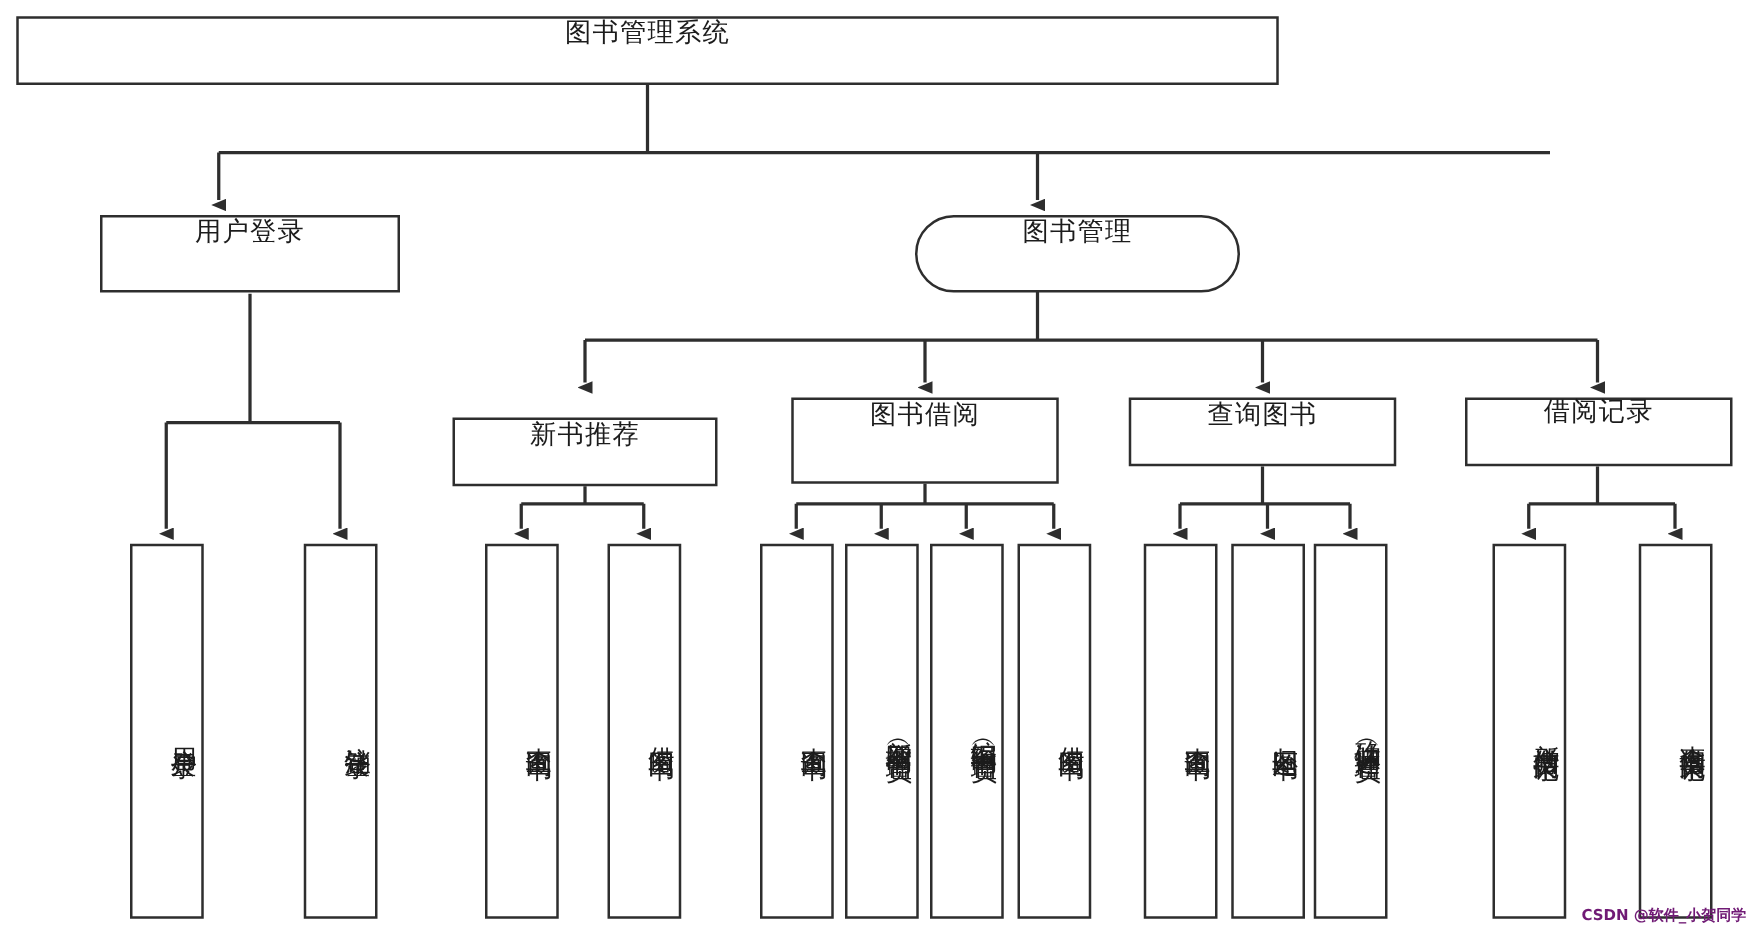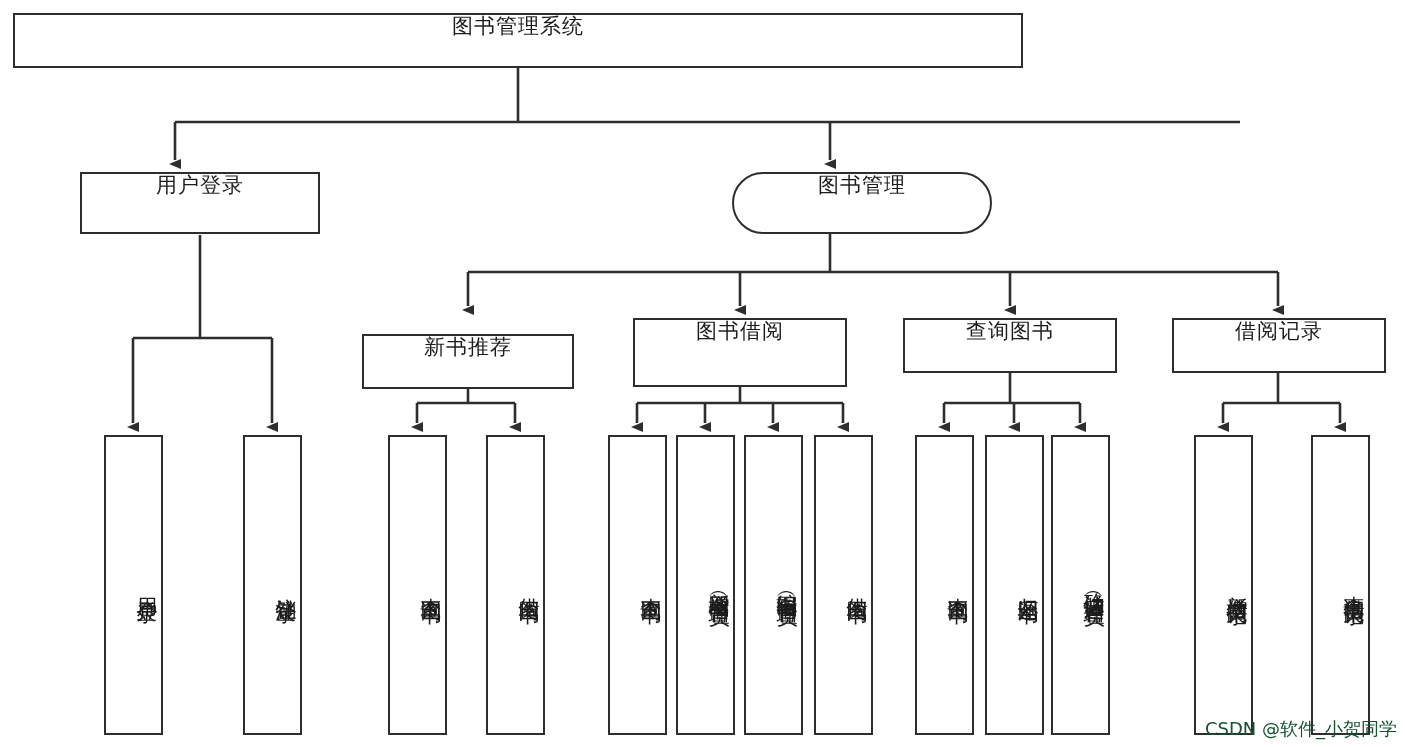--- a/index.html
+++ b/index.html
@@ -53,24 +53,25 @@
     writing-mode: vertical-rl;
     text-orientation: upright;
     display: block;
     white-space: nowrap;
     max-height: 100%;
   }
   #watermark {
     position: absolute;
     right: 8px;
     bottom: 6px;
-    font-size: 18px;
-    color: #14532d;
+    font-size: 12px;
+    color: #701a75;
     white-space: nowrap;
     font-family: "DejaVu Sans", "Liberation Sans", sans-serif;
+    font-weight: bold;
   }
 </style>
 </head>
 <body>
 
 <div id="canvas">
 
   <svg id="svg-layer" viewBox="0 0 1405 747" xmlns="http://www.w3.org/2000/svg">
     <defs>
       <marker id="arrow" markerWidth="10" markerHeight="12" refX="1" refY="6" orient="auto" markerUnits="userSpaceOnUse">
@@ -134,21 +135,21 @@
 
   <div class="node horiz" style="left:362px; top:334px; width:212px; height:55px;">
     <span>新书推荐</span>
   </div>
   <div class="node horiz" style="left:633px; top:318px; width:214px; height:69px;">
     <span>图书借阅</span>
   </div>
   <div class="node horiz" style="left:903px; top:318px; width:214px; height:55px;">
     <span>查询图书</span>
   </div>
-  <div class="node horiz" style="left:1172px; top:318px; width:214px; height:55px;">
+  <div class="node horiz" style="left:1172px; top:318px; width:214px; height:55px;font-family:Liberation Mono, monospace;">
     <span>借阅记录</span>
   </div>
 
   <div class="node vert" style="left:104px; top:435px; width:59px; height:300px;">
     <span class="vtext">用户登录</span>
   </div>
   <div class="node vert" style="left:243px; top:435px; width:59px; height:300px;">
     <span class="vtext">注销登录</span>
   </div>
 

